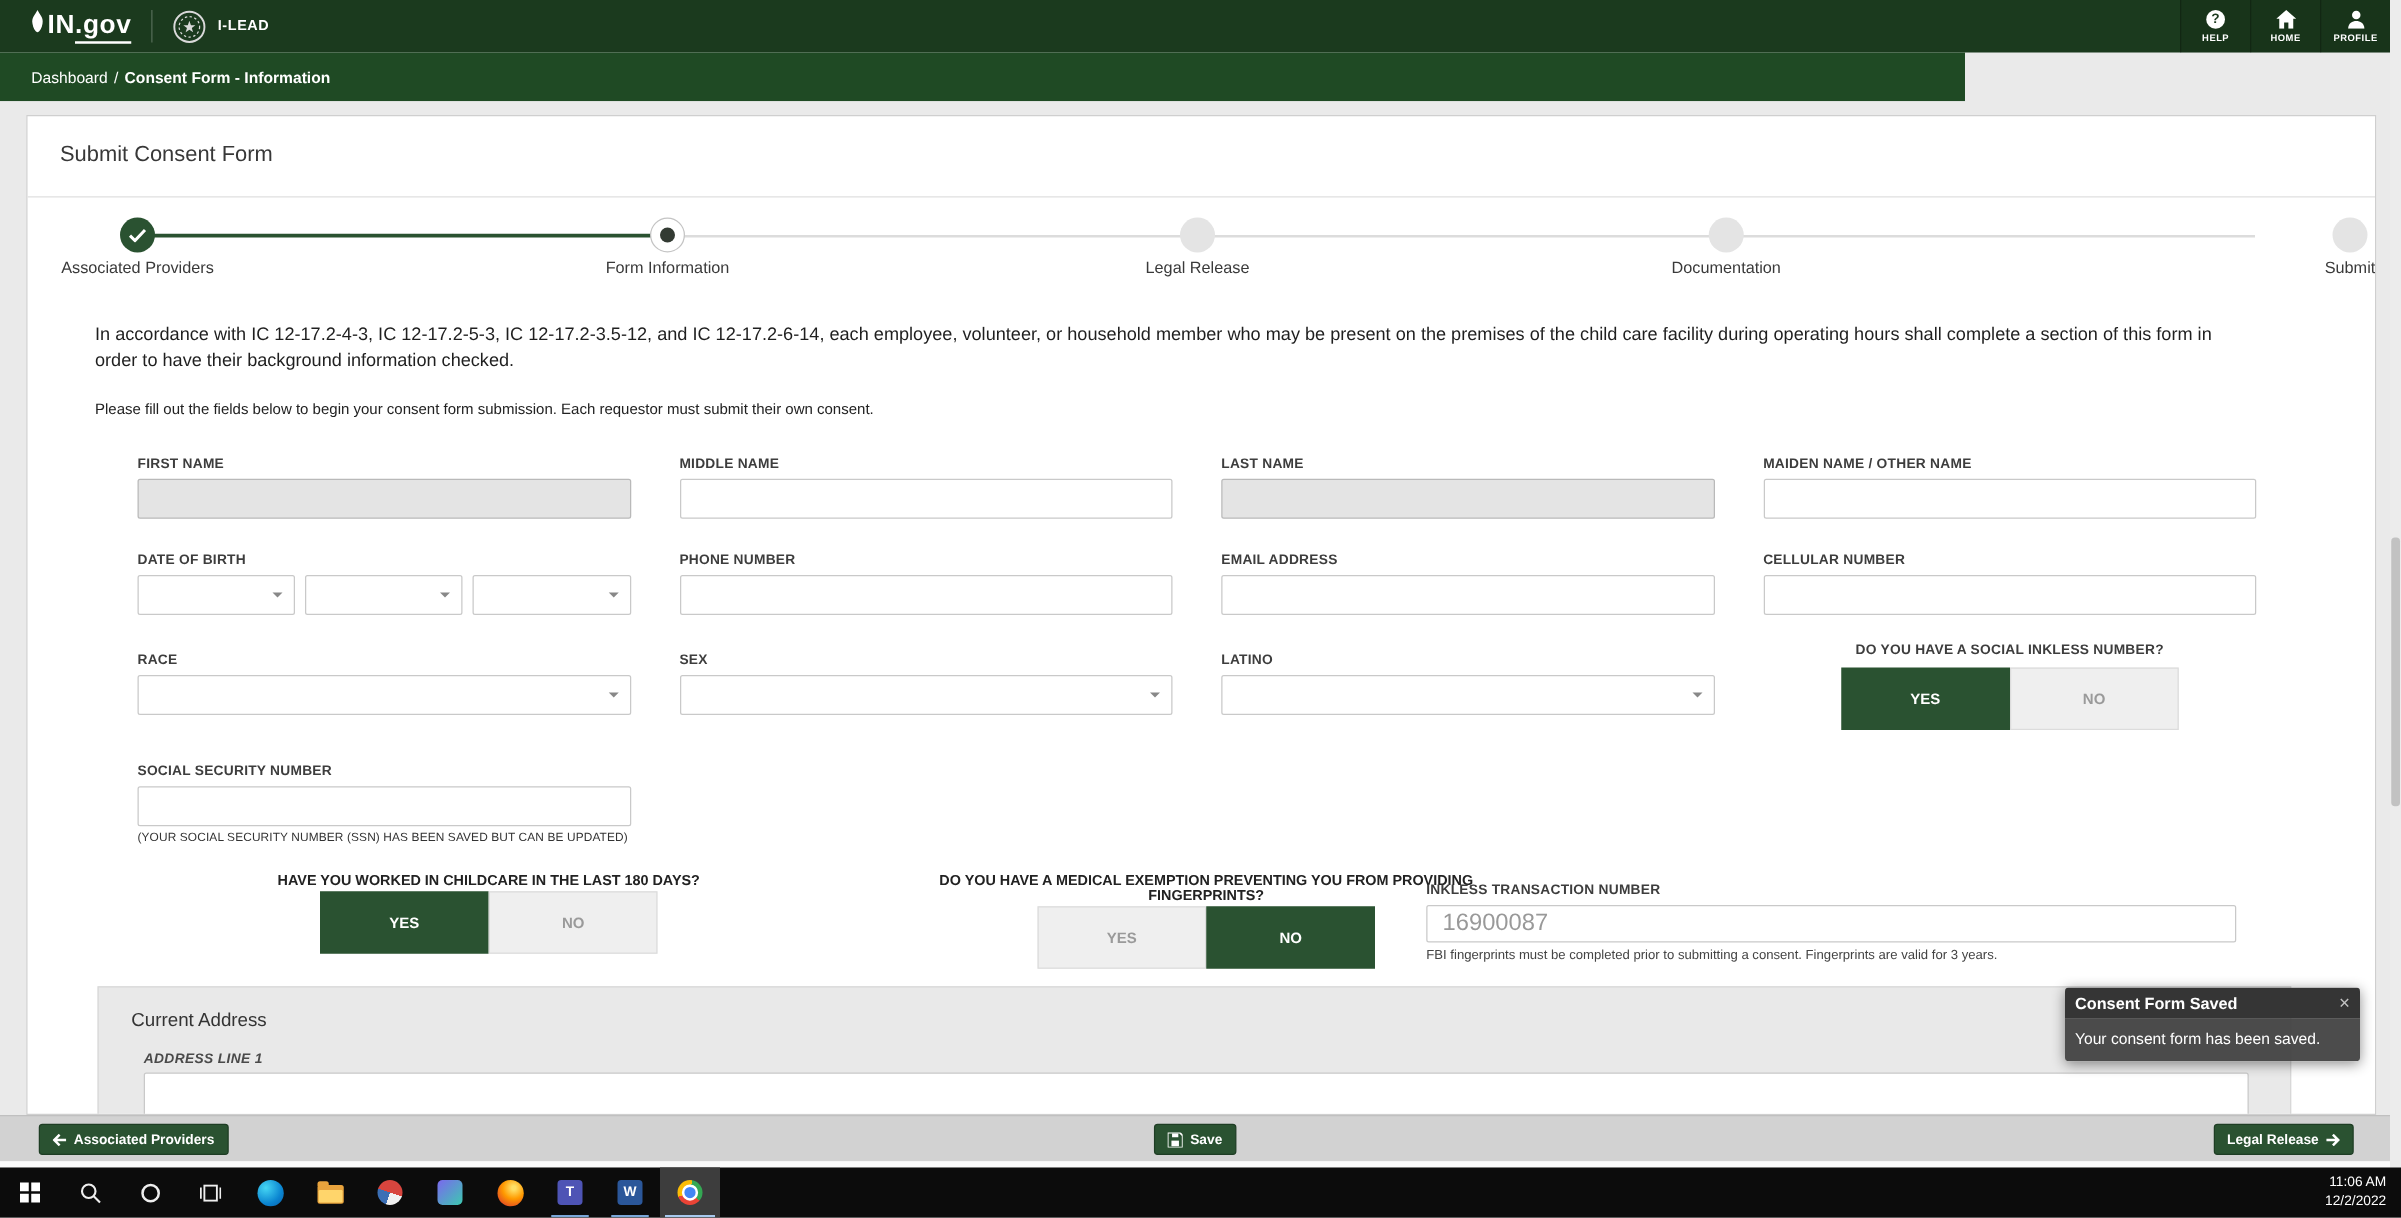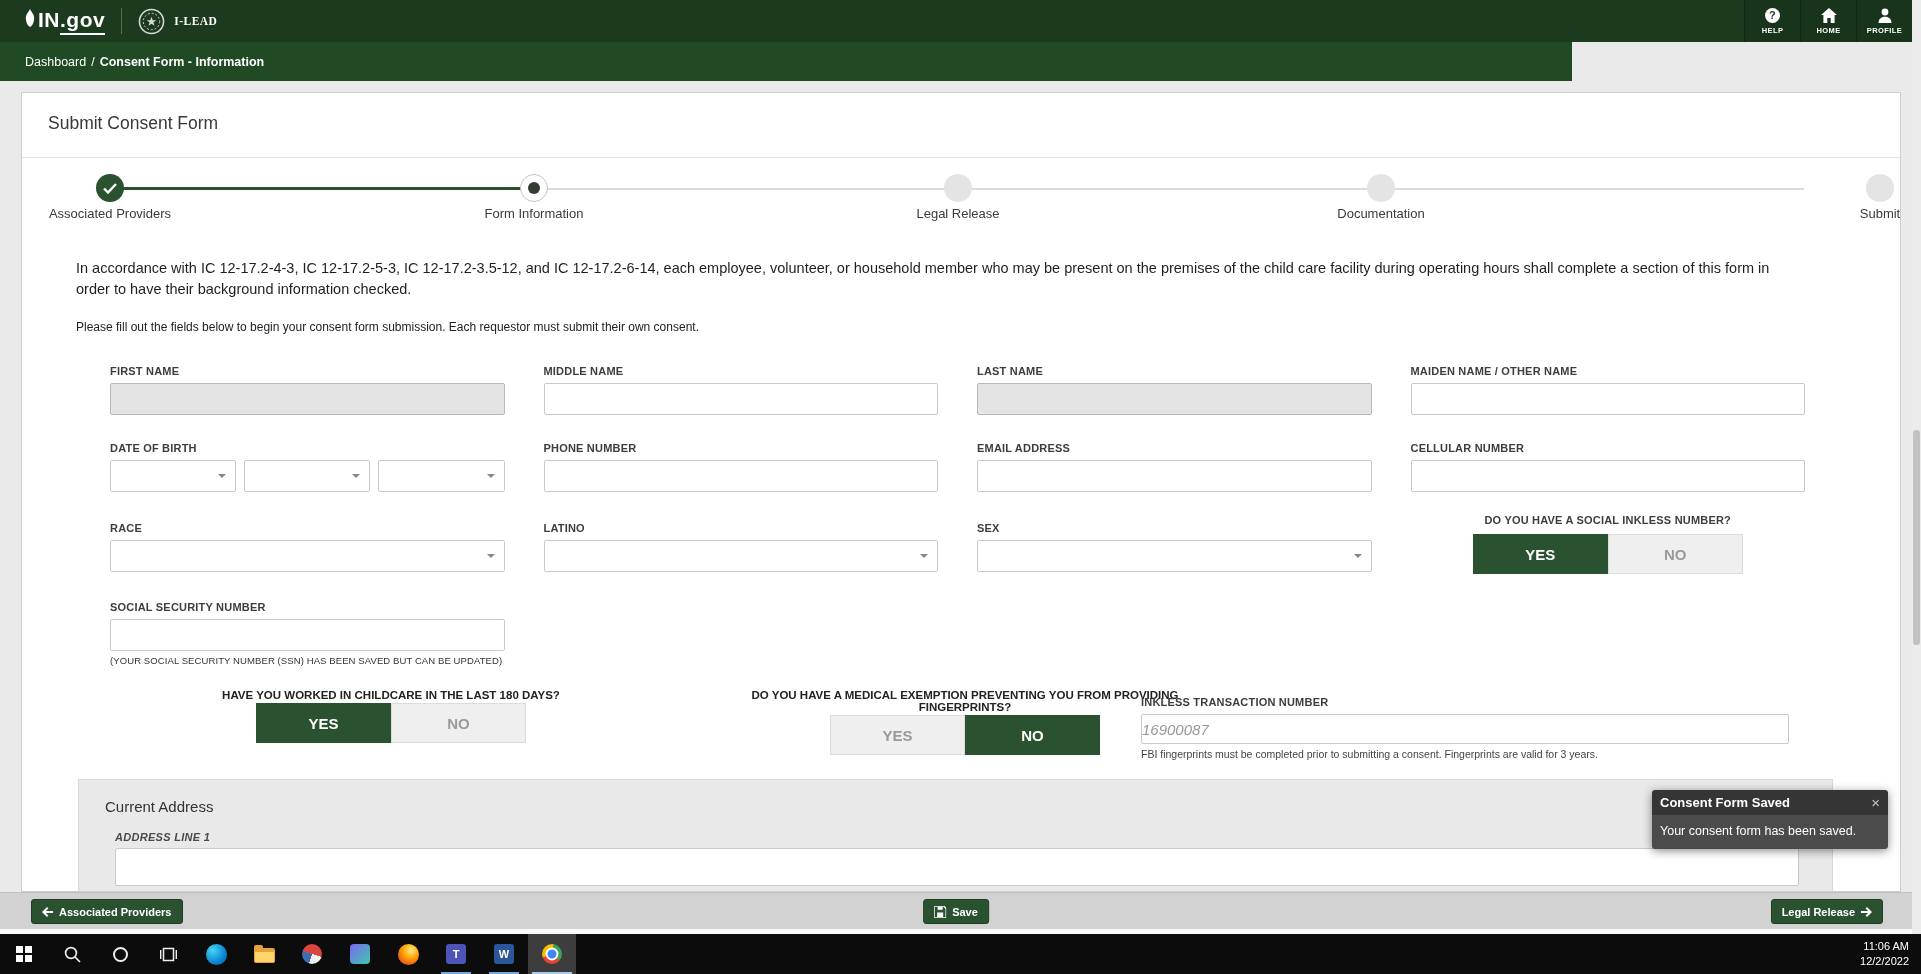--- a/index.html
+++ b/index.html
@@ -12,21 +12,21 @@
   .top-header{
     position:absolute; top:0; left:0; width:1912px; height:42px;
     background:#1b3a1e; display:flex; align-items:center; justify-content:space-between;
   }
   .logo-area{ display:flex; align-items:center; height:100%; padding-left:24px; }
   .ingov-logo{ display:flex; align-items:baseline; color:#fff; font-weight:bold; font-size:21px; letter-spacing:.5px; }
   .ingov-logo .flame{ margin-right:2px; }
   .ingov-logo .suffix{ border-bottom:2px solid #fff; padding-bottom:1px; }
   .logo-sep{ width:1px; height:26px; background:rgba(255,255,255,.25); margin:0 16px; }
   .seal{ width:27px; height:27px; margin-right:9px; }
-  .app-name{ color:#fff; font-size:11.5px; font-weight:bold; letter-spacing:.5px;font-family:Liberation Serif, serif; }
+  .app-name{ color:#fff; font-size:11.5px; font-weight:bold; letter-spacing:.5px; }
   .header-actions{ display:flex; height:100%; }
   .header-btn{
     width:56px; height:100%; display:flex; flex-direction:column; align-items:center; justify-content:center;
     gap:3px; color:#fff; font-size:7.5px; font-weight:bold; letter-spacing:.4px; cursor:pointer;
     border-left:1px solid rgba(0,0,0,.25); background:rgba(0,0,0,.10);
   }
   .help-circle{ width:15px; height:15px; border-radius:50%; background:#fff; color:#1b3a1e;
     font-size:11px; font-weight:bold; display:flex; align-items:center; justify-content:center; line-height:1; }
   
   .breadcrumb-bar{
@@ -57,32 +57,32 @@
   
   .intro-1{ margin:35px 130px 0 54px; font-size:14.5px; line-height:1.45; color:#1f1f1f; }
   .intro-2{ margin:20px 0 0 54px; font-size:12px; color:#222; }
   
   .form-area{ margin:31px 95px 0 88px; }
   .grid-row{ display:grid; grid-template-columns:repeat(4,1fr); column-gap:39px; }
   .r1{ margin-bottom:27px; } .r2{ margin-bottom:30px; } .r3{ margin-bottom:27px; } .r4{ margin-bottom:23px; }
   .f-label{ display:block; font-size:11px; font-weight:bold; color:#3d3d3d; letter-spacing:.2px; margin-bottom:6px; }
   .t-input{
     width:100%; height:32px; border:1px solid #c9c9c9; border-radius:2px; background:#fff;
-    font-family:"Liberation Sans", sans-serif; font-size:15px; color:#555; padding:0 0; outline:none;font-style:italic;
+    font-family:"Liberation Sans", sans-serif; font-size:19px; color:#555; padding:0 12px; outline:none;
   }
   .t-input:disabled, .t-input.disabled{ background:#e4e4e4; border-color:#b9b9b9; }
   .select{ position:relative; height:32px; border:1px solid #c9c9c9; border-radius:2px; background:#fff; cursor:pointer; }
   .select::after{ content:""; position:absolute; right:9px; top:50%; margin-top:-2px;
     border:4px solid transparent; border-top-color:#888; }
   .dob-row{ display:flex; gap:8px; } .dob-row .select{ flex:1; }
   .note-text{ margin-top:4px; font-size:9.5px; color:#333; letter-spacing:.1px; }
   
   .toggle{ display:inline-flex; }
-  .tg-btn{ width:135px; height:40px; display:flex; align-items:center; justify-content:center;
-    font-size:15px; font-weight:bold; cursor:pointer; }
+  .tg-btn{ width:135px; height:50px; display:flex; align-items:center; justify-content:center;
+    font-size:12px; font-weight:bold; cursor:pointer; }
   .tg-on{ background:#2a5231; color:#fff; }
   .tg-off{ background:#efefef; color:#9a9a9a; border:1px solid #dcdcdc; }
   .ssn-q-cell{ display:flex; flex-direction:column; align-items:center; margin-top:-8px; }
   .ssn-q-cell .f-label{ margin-bottom:8px; }
   
   .questions-row{ position:relative; height:78px; }
   .q-block{ position:absolute; top:0; text-align:center; }
   .q-block .q-label{ font-size:11.5px; font-weight:bold; color:#222; margin-bottom:2px; display:block; }
   .q-childcare{ left:111px; width:340px; }
   .q-medical{ left:605px; width:500px; }
@@ -289,25 +289,25 @@
           <input class="t-input" style="">
         </div>
       </div>
 
       <div class="grid-row r3">
         <div class="field">
           <label class="f-label">RACE</label>
           <div class="select"></div>
         </div>
         <div class="field">
+          <label class="f-label">SEX</label>
+          <div class="select"></div>
+        </div>
+        <div class="field">
           <label class="f-label">LATINO</label>
-          <div class="select"></div>
-        </div>
-        <div class="field">
-          <label class="f-label">SEX</label>
           <div class="select"></div>
         </div>
         <div class="ssn-q-cell">
           <label class="f-label">DO YOU HAVE A SOCIAL INKLESS NUMBER?</label>
           <div class="toggle">
             <div class="tg-btn tg-on">YES</div>
             <div class="tg-btn tg-off">NO</div>
           </div>
         </div>
       </div>

